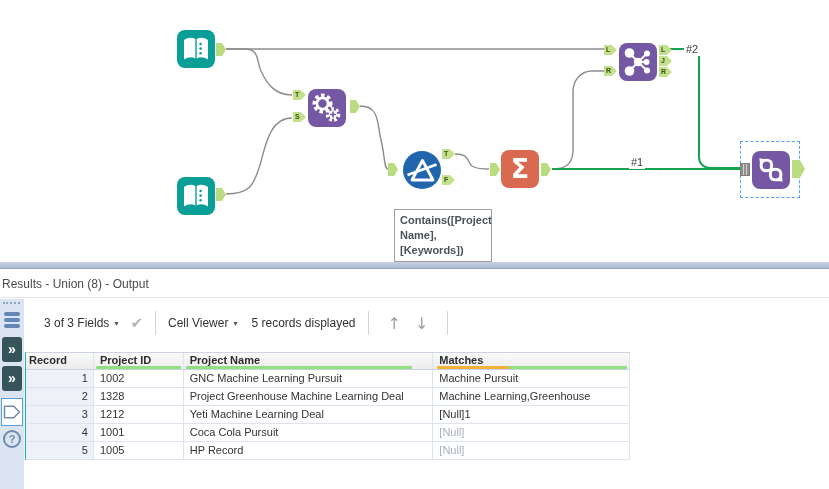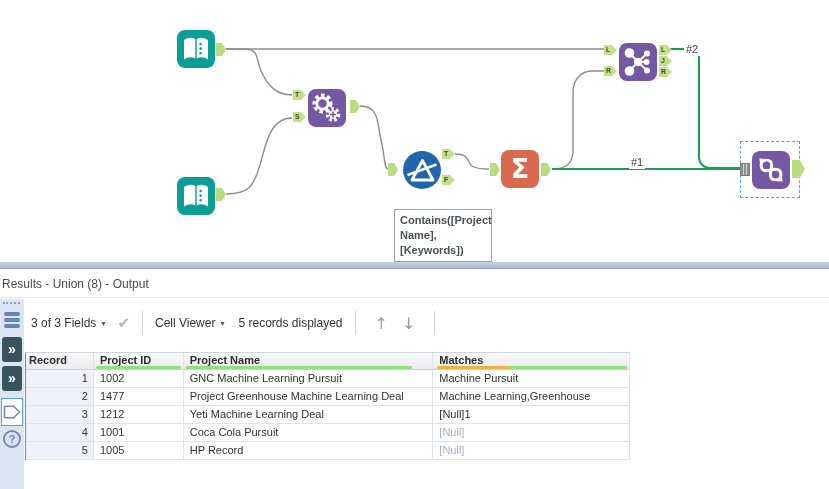--- a/index.html
+++ b/index.html
@@ -190,21 +190,21 @@
     <div class="chev-btn" style="top:67px;"><span>»</span></div>
     <div class="tag-btn">
       <svg width="20" height="20" viewBox="0 0 24 24">
         <polygon points="3,5 14,5 21,12 14,19 3,19" fill="#fff" stroke="#7289ad" stroke-width="1.8" stroke-linejoin="round"></polygon>
       </svg>
     </div>
     <div class="help-btn"><span>?</span></div>
   </div>
 
   <div id="results-toolbar">
-    <div class="tb-item" style="margin-left:7px;justify-content:space-between;">
+    <div class="tb-item" style="margin-left:20px;justify-content:space-between;">
       <span>3 of 3 Fields</span>
       <span class="caret">▾</span>
     </div>
     <span class="check">✔</span>
     <div class="tb-sep"></div>
     <div class="tb-item">
       <span>Cell Viewer</span>
       <span class="caret">▾</span>
     </div>
     <div class="tb-item" style="margin-left:14px;">5 records displayed</div>
@@ -224,21 +224,21 @@
     <div>
     <div class="trow">
       <div class="tcell col-rec gutter c-record">1</div>
       <div class="tcell col-pid c-pid">1002</div>
       <div class="tcell col-pn c-pname">GNC Machine Learning Pursuit</div>
       <div class="tcell col-m c-matches">Machine Pursuit</div>
     </div>
 
     <div class="trow">
       <div class="tcell col-rec gutter c-record">2</div>
-      <div class="tcell col-pid c-pid">1477</div>
+      <div class="tcell col-pid c-pid">1328</div>
       <div class="tcell col-pn c-pname">Project Greenhouse Machine Learning Deal</div>
       <div class="tcell col-m c-matches">Machine Learning,Greenhouse</div>
     </div>
 
     <div class="trow">
       <div class="tcell col-rec gutter c-record">3</div>
       <div class="tcell col-pid c-pid">1212</div>
       <div class="tcell col-pn c-pname">Yeti Machine Learning Deal</div>
       <div class="tcell col-m c-matches">[Null]1</div>
     </div>

